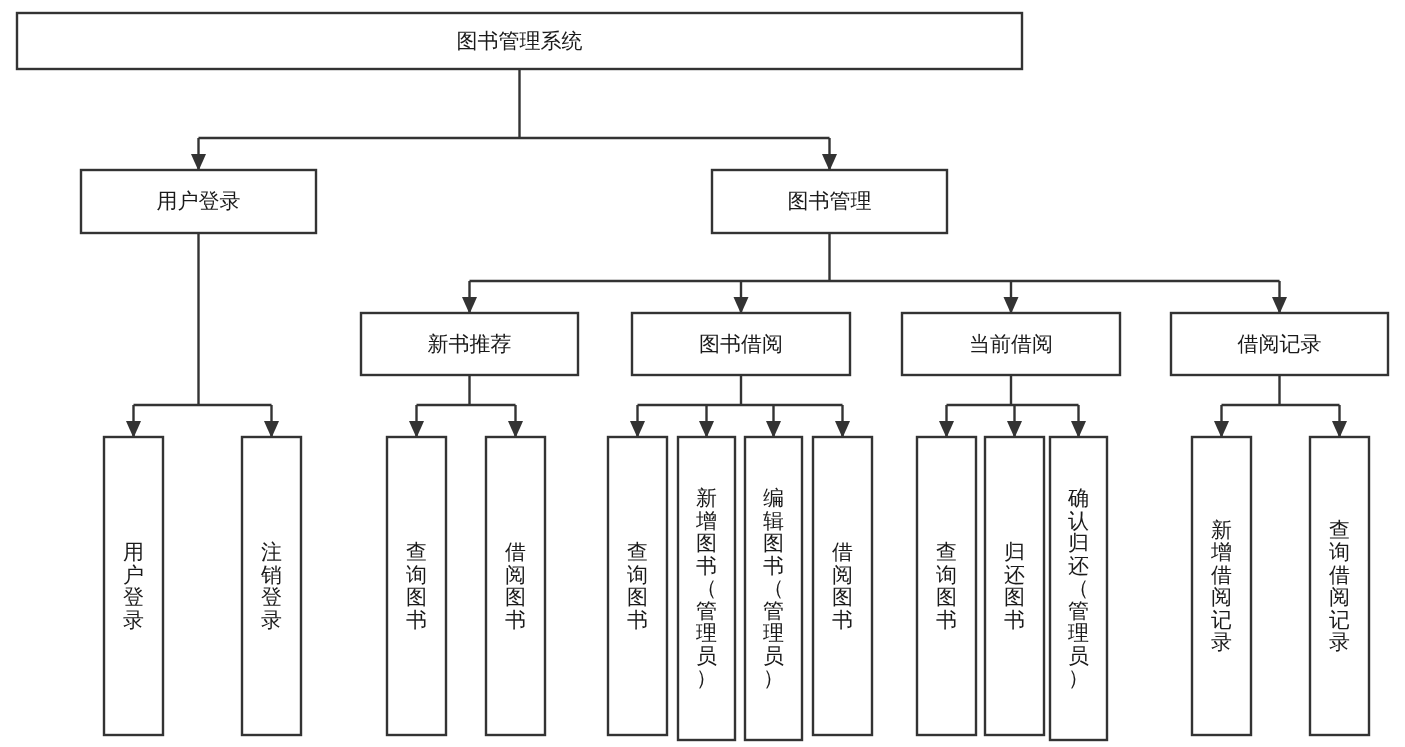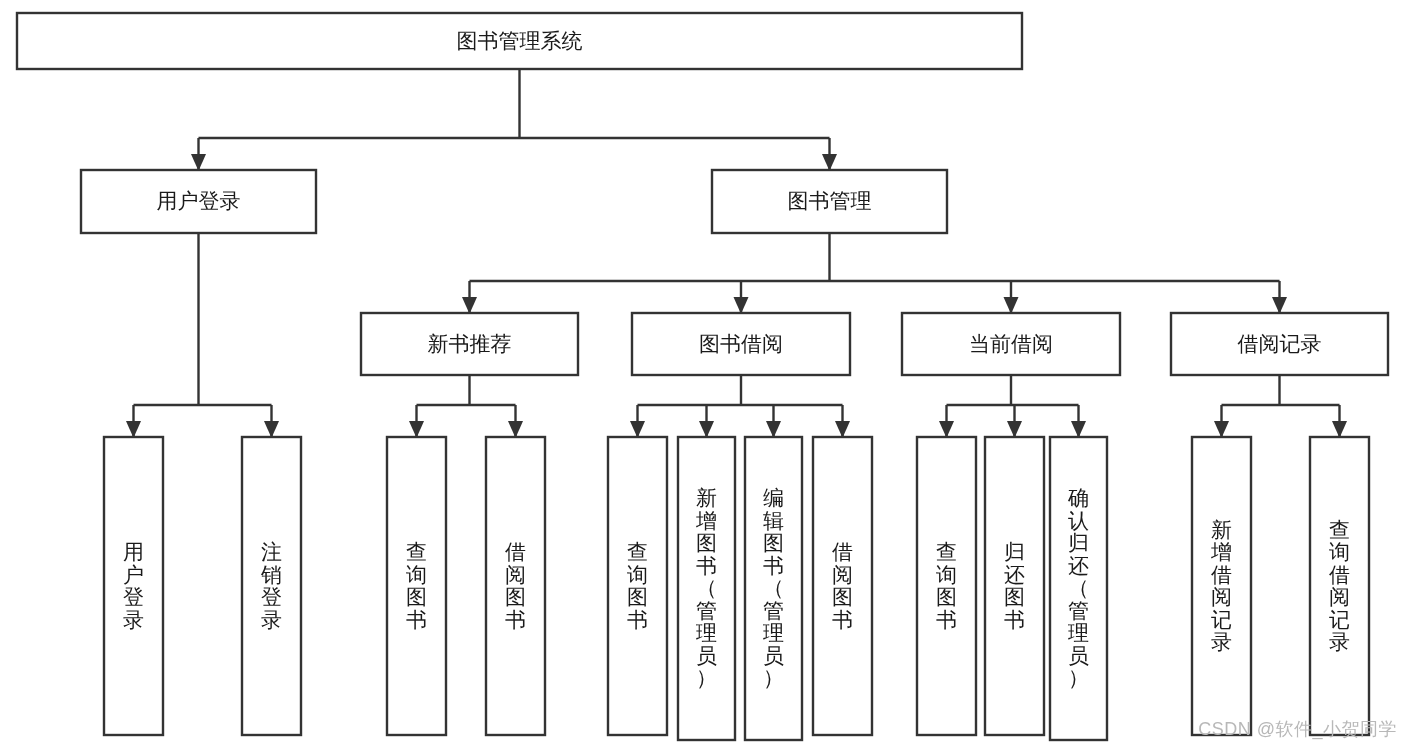--- a/index.html
+++ b/index.html
@@ -215,14 +215,13 @@
         <g>
           <rect x="1192" y="437" width="59" height="298" class="node-box"></rect>
           <text x="1221.5" y="536.5" class="node-label-v"><tspan x="1221.5" dy="0">新</tspan><tspan x="1221.5" dy="22.5">增</tspan><tspan x="1221.5" dy="22.5">借</tspan><tspan x="1221.5" dy="22.5">阅</tspan><tspan x="1221.5" dy="22.5">记</tspan><tspan x="1221.5" dy="22.5">录</tspan></text>
         </g>
         <g>
           <rect x="1310" y="437" width="59" height="298" class="node-box"></rect>
           <text x="1339.5" y="536.5" class="node-label-v"><tspan x="1339.5" dy="0">查</tspan><tspan x="1339.5" dy="22.5">询</tspan><tspan x="1339.5" dy="22.5">借</tspan><tspan x="1339.5" dy="22.5">阅</tspan><tspan x="1339.5" dy="22.5">记</tspan><tspan x="1339.5" dy="22.5">录</tspan></text>
         </g>
       </g>
   </svg>
-  <div class="watermark">CSDN @软件_小贺同学</div>
 </div>
 
 </body></html>

